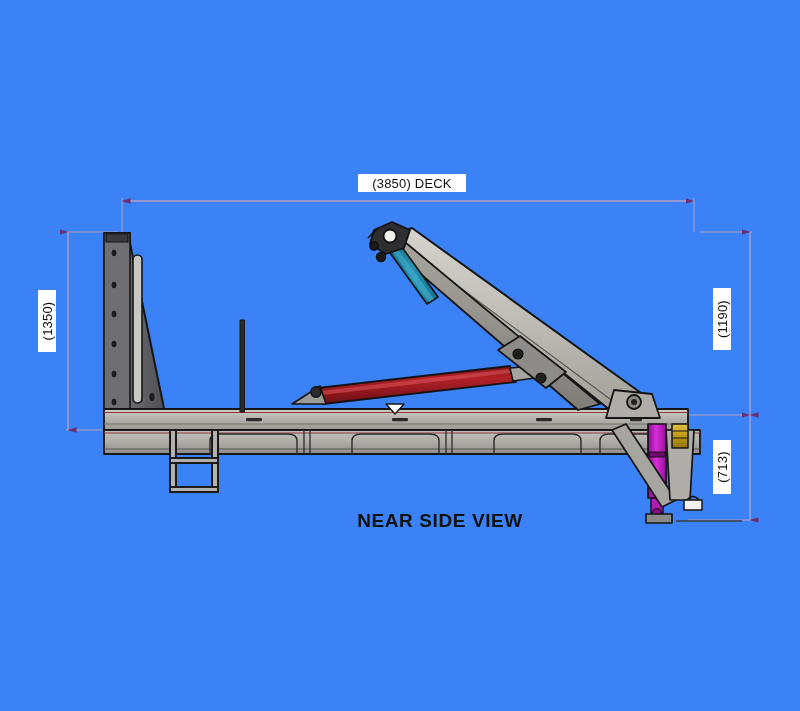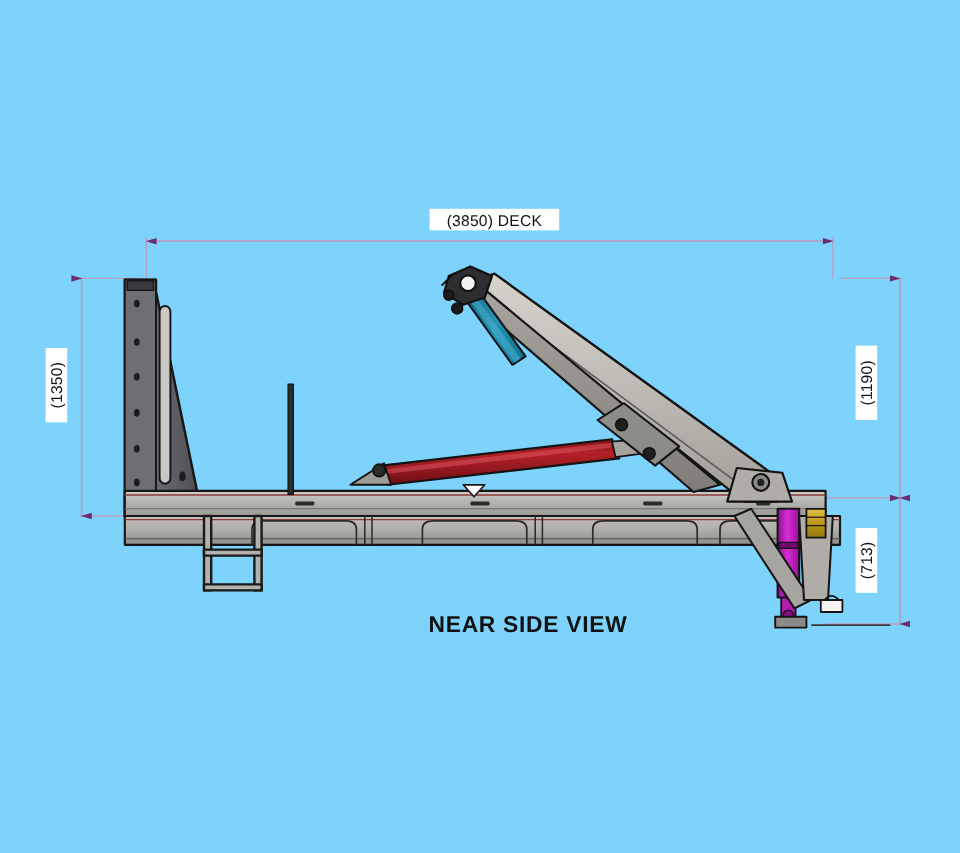--- a/index.html
+++ b/index.html
@@ -10,21 +10,21 @@
   body {
     width: 800px;
     height: 711px;
     font-family: "Liberation Sans", sans-serif;
     overflow: hidden;
   }
   #drawing-root {
     position: relative;
     width: 800px;
     height: 711px;
-    background: #7dd3fc;
+    background: #3b82f6;
   }
   #drawing-svg {
     position: absolute;
     left: 0;
     top: 0;
     width: 800px;
     height: 711px;
     display: block;
   }
   .dim-text {

